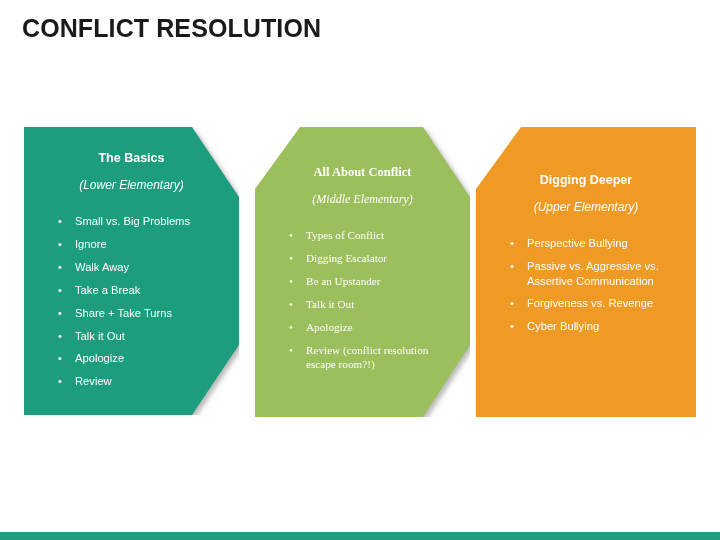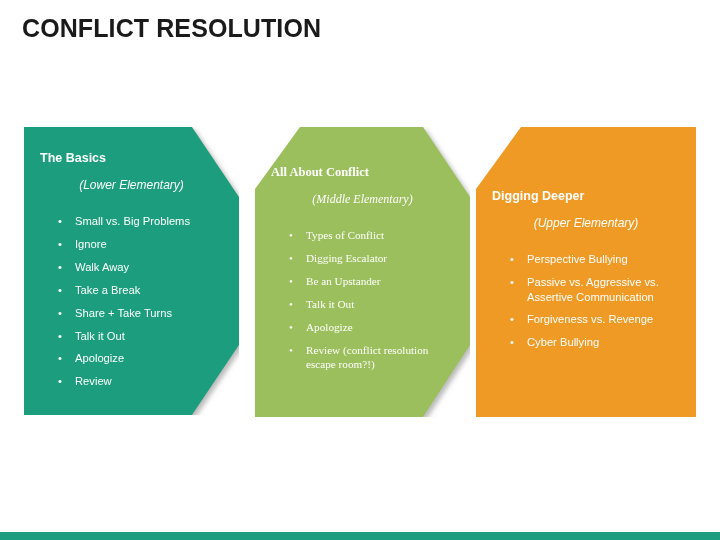--- a/index.html
+++ b/index.html
@@ -63,20 +63,21 @@
   .panel-content {
     position: absolute;
     left: 0;
     top: 0;
     width: 100%;
     height: 100%;
     box-sizing: border-box;
   }
 
   .panel-title {
+    text-align: center;
     color: #ffffff;
     font-size: 12.5px;
     font-weight: bold;
     line-height: 1.2;
     margin: 0;
   }
   .panel-sub {
     text-align: center;
     color: #ffffff;
     font-size: 12px;
@@ -115,21 +116,21 @@
 
   
   #panel2 { left: 255px; top: 127px; width: 215px; height: 290px; }
   #panel2 .panel-content { padding: 24px 16px 0 16px; font-family: Liberation Serif, serif; }
   #panel2 .panel-title { margin-top: 14px; }
   #panel2 .panel-sub { margin-top: 12px; }
   #panel2 ul.panel-list { margin-top: 22px; padding-left: 12px; }
 
   
   #panel3 { left: 476px; top: 127px; width: 220px; height: 290px; }
-  #panel3 .panel-content { padding: 8px 16px 0 16px; margin-top: 40px; }
+  #panel3 .panel-content { padding: 32px 16px 0 16px; }
   #panel3 .panel-title { margin-top: 14px; }
   #panel3 .panel-sub { margin-top: 12px; }
   #panel3 ul.panel-list { margin-top: 22px; padding-left: 12px; }
 
   
   .footer-bar {
     position: absolute;
     left: 0;
     bottom: 0;
     width: 720px;

